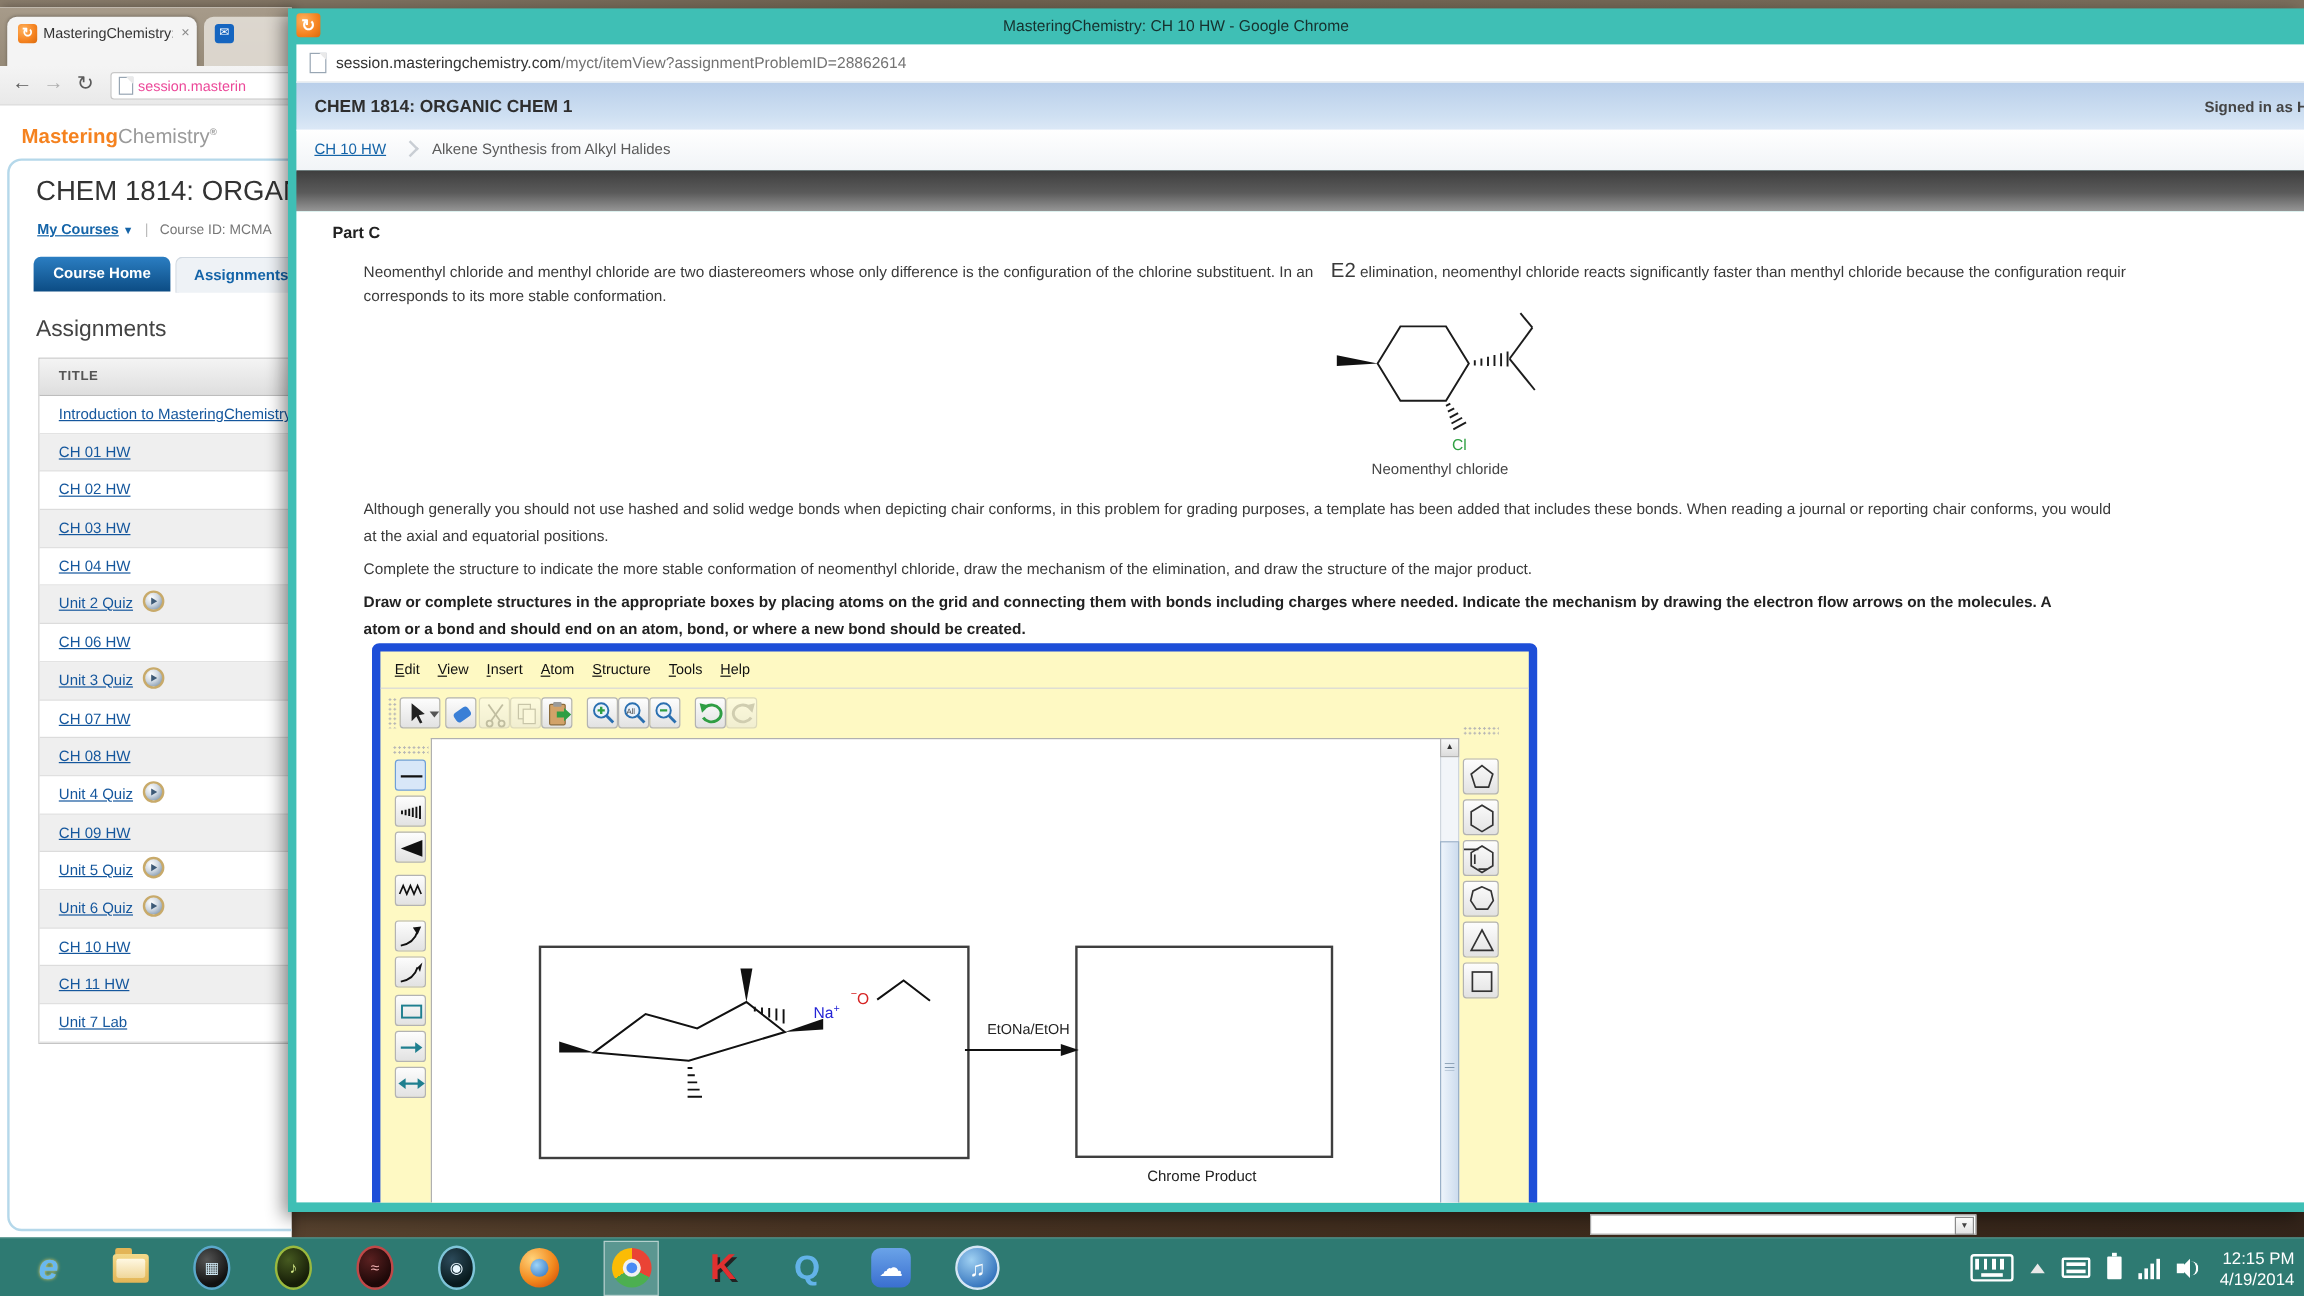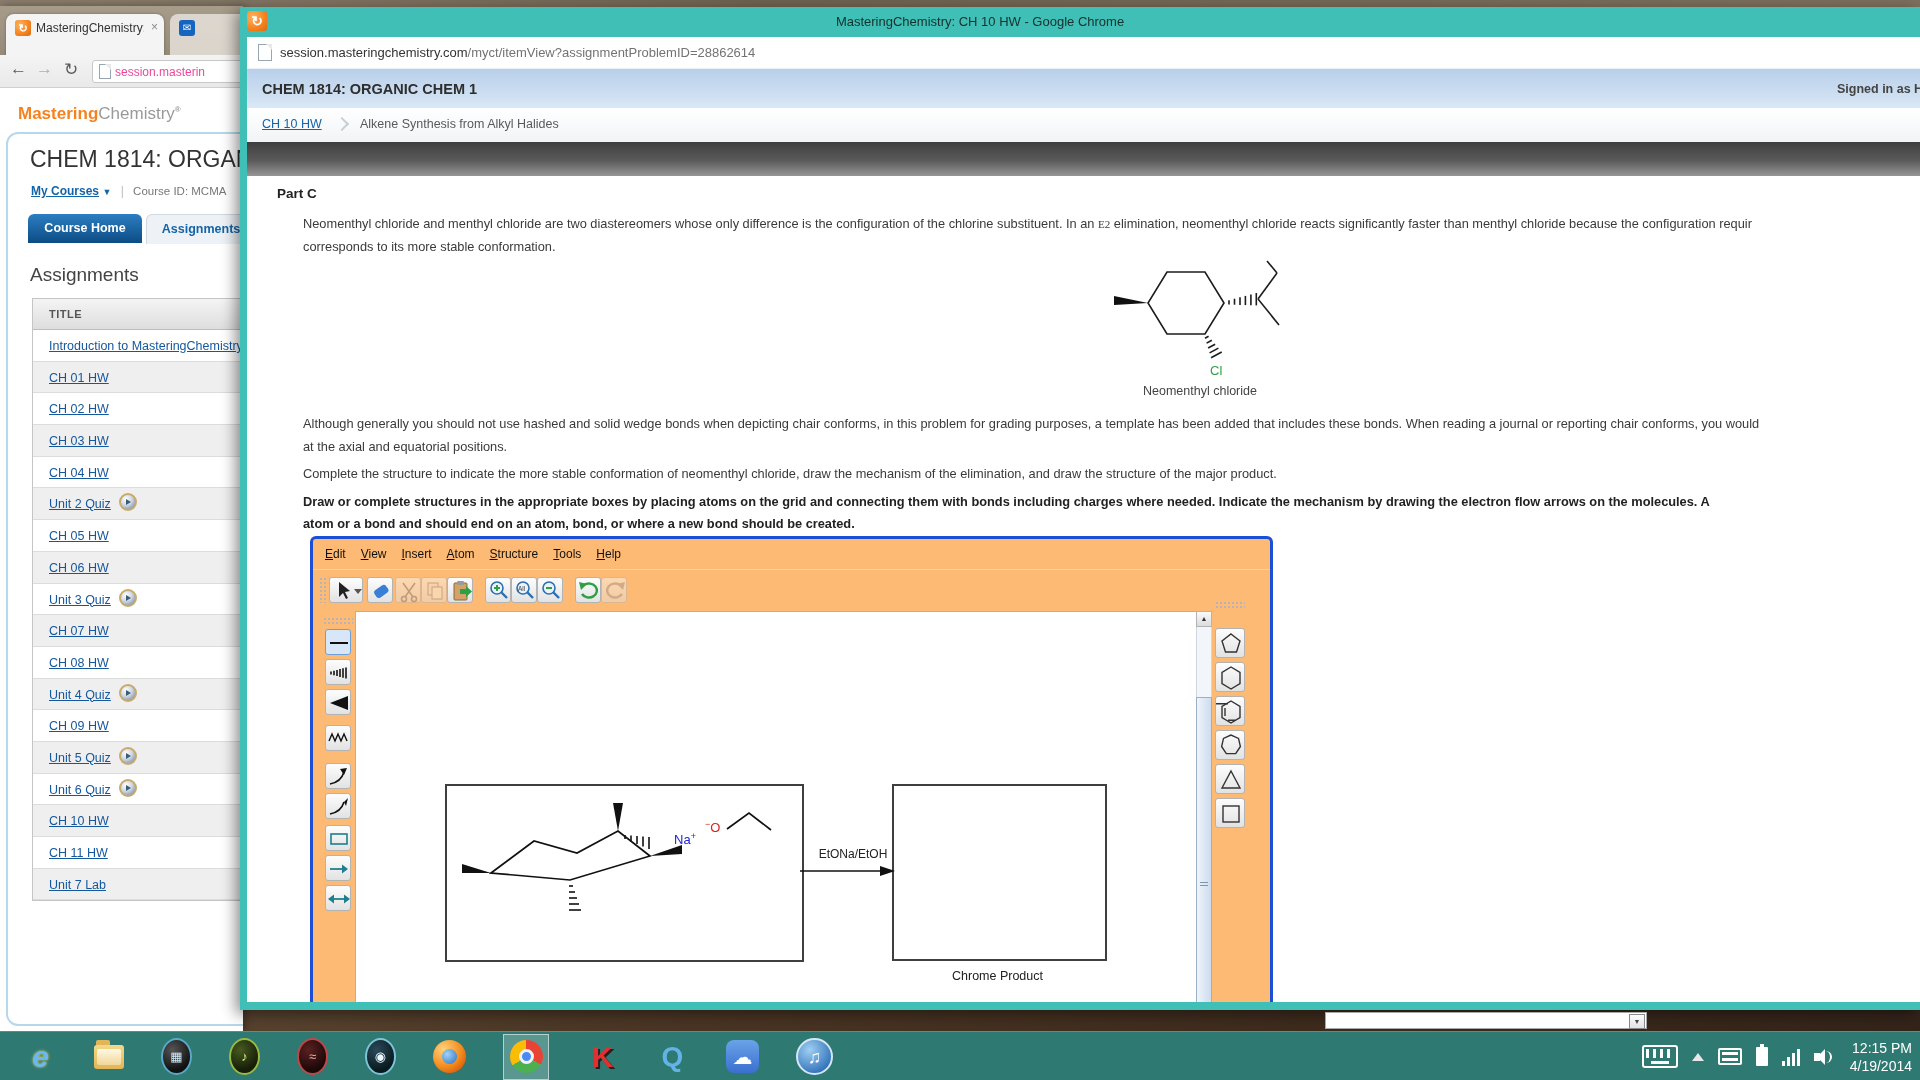--- a/index.html
+++ b/index.html
@@ -71,26 +71,26 @@
   .fg-head .signed{position:absolute;left:1590px;top:13px;font-size:12.5px;font-weight:bold;color:#444;white-space:nowrap;}
   .fg-crumb{position:absolute;left:7px;top:101px;right:0;height:34px;background:linear-gradient(#ffffff,#f1f4f7);border-bottom:1px solid #d8dee4;}
   .fg-crumb a{position:absolute;left:15px;top:9px;font-size:12.5px;color:#1464a8;text-decoration:underline;}
   .fg-crumb .chev{position:absolute;left:90px;top:11px;width:8px;height:8px;border-top:2px solid #c9ced4;border-right:2px solid #c9ced4;transform:rotate(45deg);}
   .fg-crumb .cur{position:absolute;left:113px;top:9px;font-size:12.5px;color:#5a5a5a;}
   .fg-bar{position:absolute;left:7px;top:135px;right:0;height:34px;background:linear-gradient(#3e3e3e,#5b5b5b 55%,#969696);}
   .fg-content{position:absolute;left:7px;top:169px;right:0;bottom:8px;background:#fff;overflow:hidden;}
   
   .partc{position:absolute;left:30px;top:10px;font-size:13.5px;font-weight:bold;color:#222;}
   .pline{position:absolute;left:56px;right:0;white-space:nowrap;overflow:hidden;font-size:12.8px;color:#3a3a3a;}
-  .e2{font-family:Liberation Serif, serif;font-size:11px;}
+  .e2{font-family:Liberation Sans, sans-serif;font-size:17px;margin-left:11px;}
   .figwrap{position:absolute;left:853px;top:82px;width:200px;}
   .figcap{position:absolute;left:853px;top:208px;width:200px;text-align:center;font-size:12.5px;color:#444;}
 
   
-  #sketcher{position:absolute;left:63px;top:360px;width:957px;height:470px;background:#fdba74;border:3px solid #1d4ed8;border-radius:6px 6px 0 0;overflow:hidden;}
+  #sketcher{position:absolute;left:63px;top:360px;width:957px;height:470px;background:#fef9c3;border:7px solid #1d4ed8;border-radius:6px 6px 0 0;overflow:hidden;}
   .menubar{position:absolute;left:12px;top:8px;display:flex;gap:15px;font-size:12px;color:#111;}
   .menubar span u{text-decoration:underline;}
   .mbar-sep{position:absolute;left:0;top:30px;width:100%;height:1px;background:#d8d8d8;}
   .handle-h{position:absolute;width:8px;height:26px;background-image:radial-gradient(#b5b5b5 35%,transparent 36%);background-size:4px 4px;}
   .handle-v{position:absolute;width:42px;height:8px;background-image:radial-gradient(#b5b5b5 35%,transparent 36%);background-size:4px 4px;}
   .tbtn{position:absolute;width:26px;height:26px;background:linear-gradient(#fdfdfd,#e2e2e2);border:1px solid #b3b3b3;border-radius:3px;box-sizing:border-box;}
   .tbtn.wide{width:34px;}
   .tbtn.disabled{opacity:.45;}
   .tbtn.selected{background:#d8e7f8;border-color:#6f9fd8;}
   .tbtn svg{position:absolute;left:0;top:0;}
@@ -201,21 +201,20 @@
       <div class="bh2">Assignments</div>
       <div class="btable">
         <div class="bthead">TITLE</div>
         <div id="assignment-rows">
             <div class="brow"><a href="#">Introduction to MasteringChemistry</a></div>
             <div class="brow"><a href="#">CH 01 HW</a></div>
             <div class="brow"><a href="#">CH 02 HW</a></div>
             <div class="brow"><a href="#">CH 03 HW</a></div>
             <div class="brow"><a href="#">CH 04 HW</a></div>
             <div class="brow"><a href="#">Unit 2 Quiz</a><span class="quiz-ic"></span></div>
-            <div class="brow"><a href="#">CH 05 HW</a></div>
             <div class="brow"><a href="#">CH 06 HW</a></div>
             <div class="brow"><a href="#">Unit 3 Quiz</a><span class="quiz-ic"></span></div>
             <div class="brow"><a href="#">CH 07 HW</a></div>
             <div class="brow"><a href="#">CH 08 HW</a></div>
             <div class="brow"><a href="#">Unit 4 Quiz</a><span class="quiz-ic"></span></div>
             <div class="brow"><a href="#">CH 09 HW</a></div>
             <div class="brow"><a href="#">Unit 5 Quiz</a><span class="quiz-ic"></span></div>
             <div class="brow"><a href="#">Unit 6 Quiz</a><span class="quiz-ic"></span></div>
             <div class="brow"><a href="#">CH 10 HW</a></div>
             <div class="brow"><a href="#">CH 11 HW</a></div>

